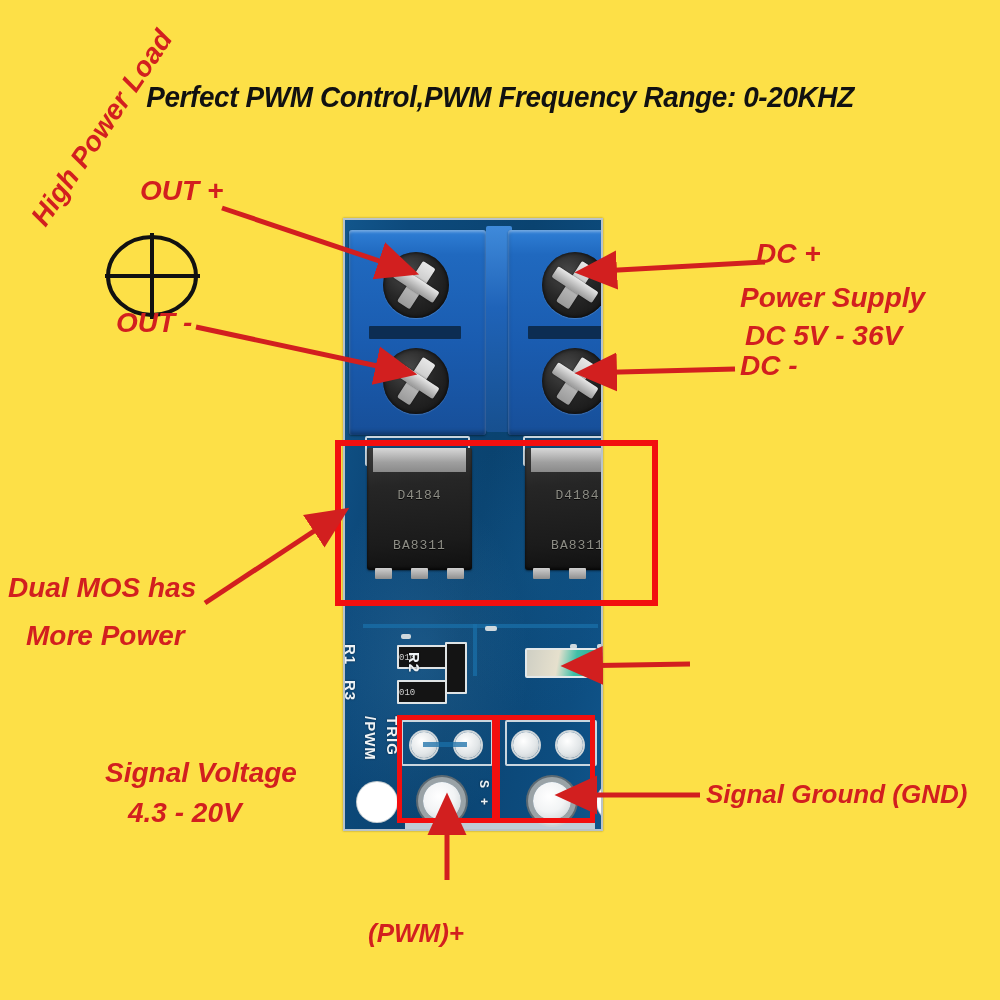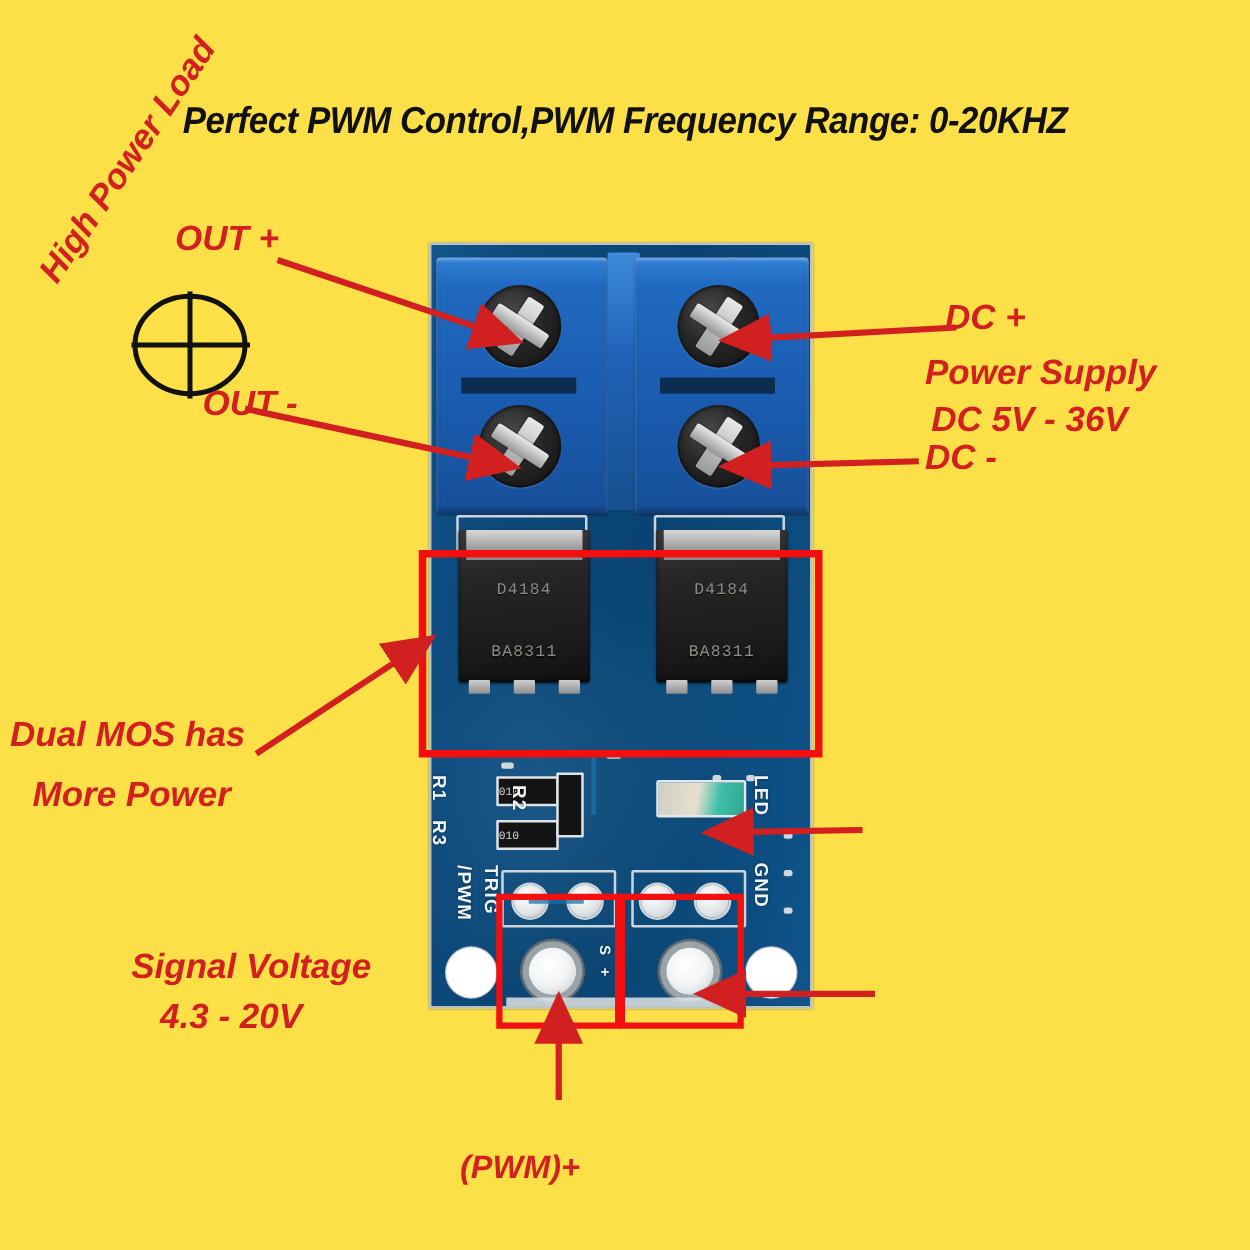--- a/index.html
+++ b/index.html
@@ -60,22 +60,22 @@
     left: 105px;
     top: 233px;
     width: 95px;
     height: 86px;
   }
 
   
   .board {
     position: absolute;
     left: 343px;
-    top: 194px;
-    width: 307px;
+    top: 218px;
+    width: 260px;
     height: 613px;
     background: linear-gradient(100deg, #12568c 0%, #0d4a7c 18%, #0a4370 52%, #0d4d80 85%, #10558b 100%);
     border: 2px solid #b9c3c8;
     box-sizing: border-box;
     box-shadow: 0 0 2px rgba(0,0,0,0.35);
     overflow: hidden;
   }
   .board-sheen {
     position: absolute;
     inset: 0;
@@ -375,33 +375,34 @@
 
     <line x1="700" y1="795" x2="562" y2="795" stroke="#d21f1f" stroke-width="5" marker-end="url(#ah)"></line>
 
     <line x1="447" y1="880" x2="447" y2="800" stroke="#d21f1f" stroke-width="5" marker-end="url(#ah)"></line>
   </svg>
 
   <div class="anno sz28" style="left:38px;top:205px;transform:rotate(-56deg);transform-origin:left center;">High Power Load</div>
 
   <div class="anno sz28" style="left:140px;top:173px;">OUT +</div>
 
-  <div class="anno sz28" style="left:116px;top:305px;margin-left:46px;">OUT -</div>
+  <div class="anno sz28" style="left:116px;top:305px;">OUT -</div>
 
   <div class="anno sz28" style="left:756px;top:236px;">DC +</div>
 
   <div class="anno sz28" style="left:740px;top:280px;">Power Supply</div>
 
   <div class="anno sz28" style="left:745px;top:318px;">DC 5V - 36V</div>
 
   <div class="anno sz28" style="left:740px;top:348px;">DC -</div>
 
   <div class="anno sz28" style="left:8px;top:570px;">Dual MOS has</div>
   <div class="anno sz28" style="left:26px;top:618px;">More Power</div>
 
 
   <div class="anno sz28" style="left:105px;top:755px;">Signal Voltage</div>
   <div class="anno sz28" style="left:128px;top:795px;">4.3 - 20V</div>
 
+  <div class="anno sz26" style="left:706px;top:778px;">Signal Ground (GND)</div>
 
   <div class="anno sz26" style="left:368px;top:917px;">(PWM)+</div>
 
 </div>
 
 </body></html>

